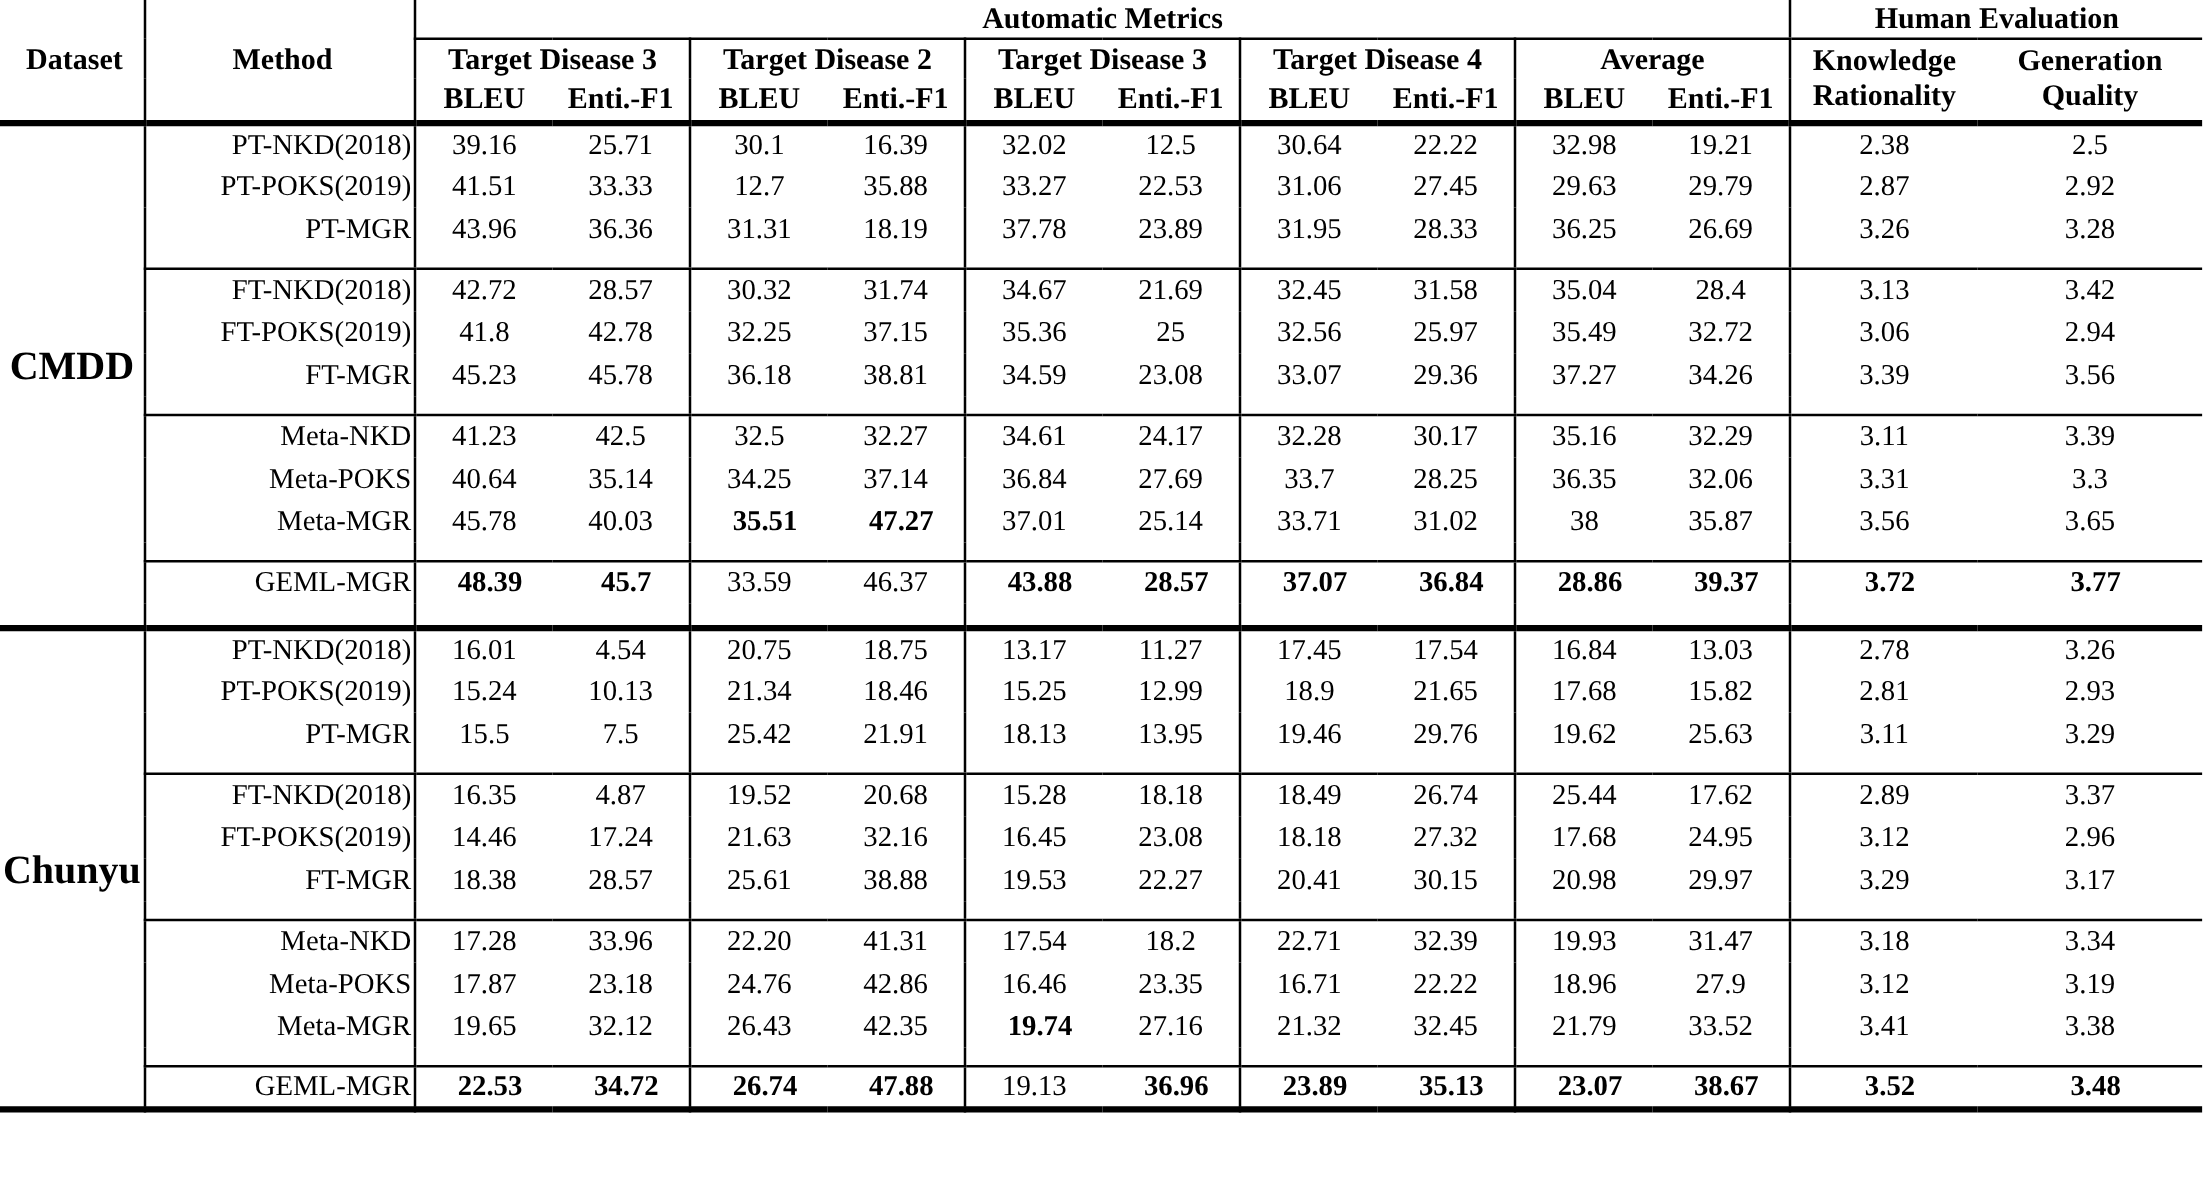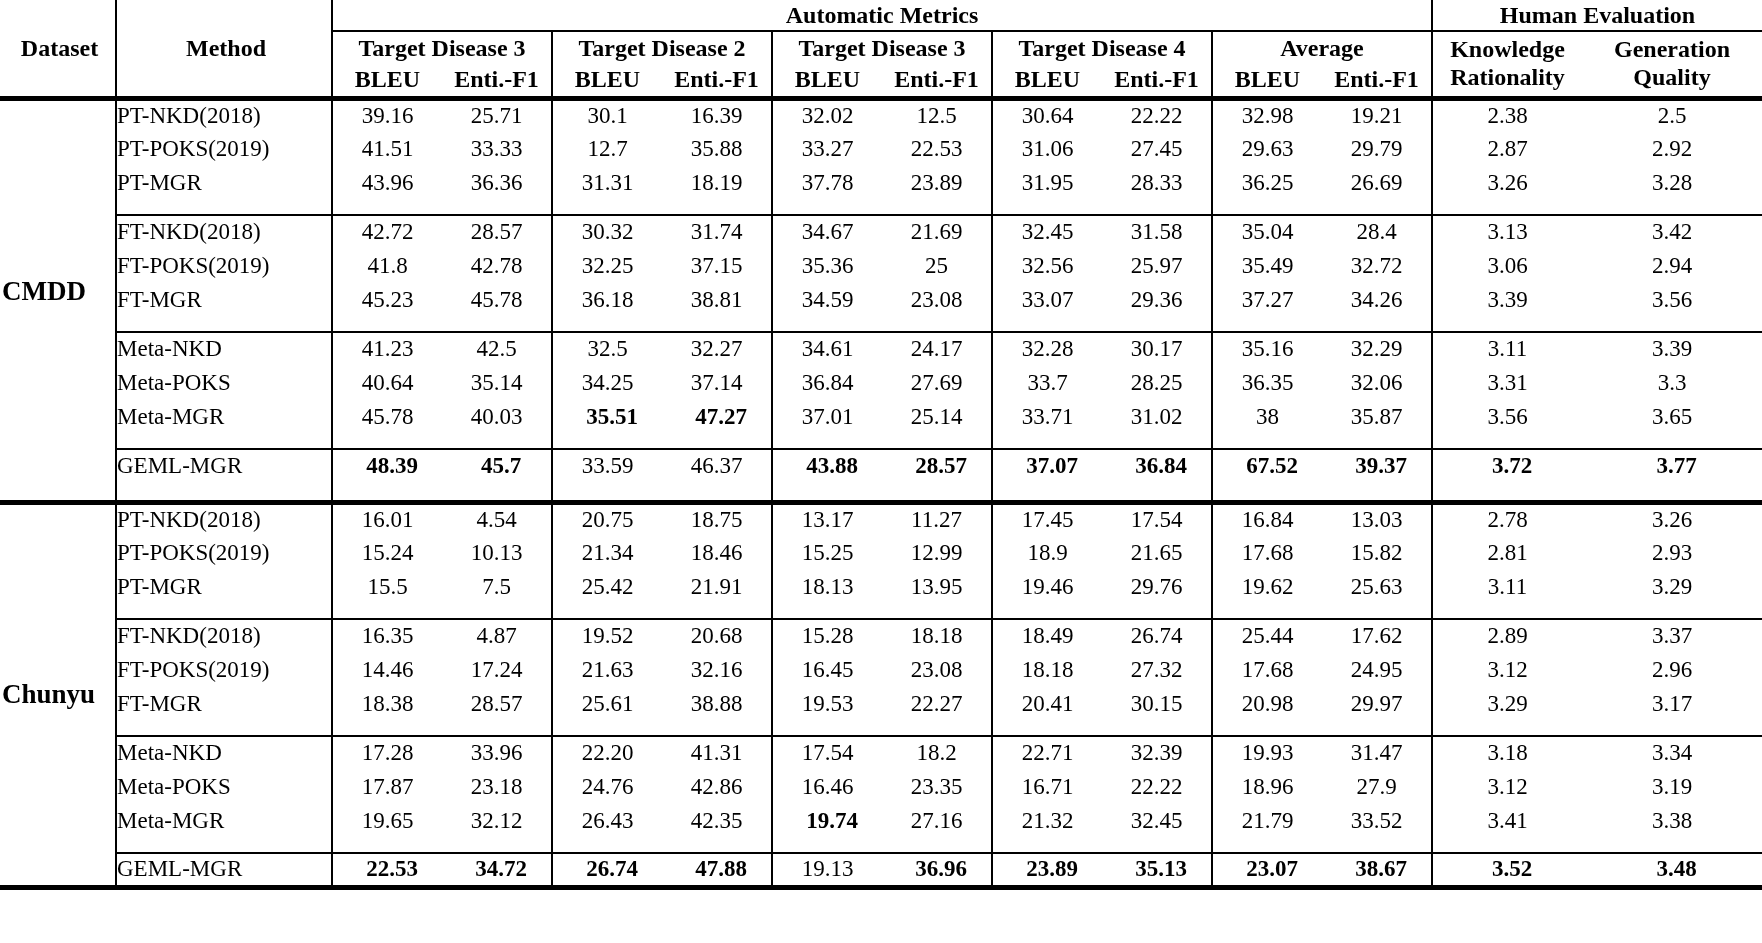--- a/index.html
+++ b/index.html
@@ -12,22 +12,22 @@
   table.results {
     border-collapse:collapse; table-layout:fixed;
     width:1762px; border-bottom:5px solid #000;
   }
   th, td { padding:0 2px; font-size:23px; line-height:1.25; overflow:hidden; white-space:nowrap; }
   thead th { font-weight:bold; font-size:24px; text-align:center; vertical-align:middle; }
   tr.h1 th { height:22px; }
   tr.h2 th { height:32px; }
   tr.h3 th { height:35px; }
   td.num { text-align:center; height:34px; }
-  td.method { text-align:left; padding-left:0; height:34px; }
-  td.dataset { font-weight:bold; font-size:27px; vertical-align:middle; }
+  td.method { text-align:right; padding-left:0; height:34px; }
+  td.dataset { text-align:center; font-weight:bold; font-size:32px; vertical-align:middle; }
   .left { text-align:center; padding-left:6px !important; }
   .vl { border-left:2px solid #000; }
   .hb { border-bottom:2px solid #000; }       
   .thick { border-bottom:5px solid #000; }     
   tr.sep td { height:15px; border-bottom:2px solid #000; }
   tr.secsep td { height:19px; border-bottom:5px solid #000; }
   .b { font-weight:bold;padding-left:11px; }
   .hstack div { line-height:1.15; }
 </style>
 </head>
@@ -271,21 +271,21 @@
         <tr>
           <td class="method vl">GEML-MGR</td>
           <td class="num vl b">48.39</td>
           <td class="num b">45.7</td>
           <td class="num vl">33.59</td>
           <td class="num">46.37</td>
           <td class="num vl b">43.88</td>
           <td class="num b">28.57</td>
           <td class="num vl b">37.07</td>
           <td class="num b">36.84</td>
-          <td class="num vl b">67.52</td>
+          <td class="num vl b">28.86</td>
           <td class="num b">39.37</td>
           <td class="num vl b">3.72</td>
           <td class="num b">3.77</td>
         </tr>
         <tr class="secsep">
           <td></td>
           <td class="vl"></td>
           <td class="vl"></td>
           <td class=""></td>
           <td class="vl"></td>

